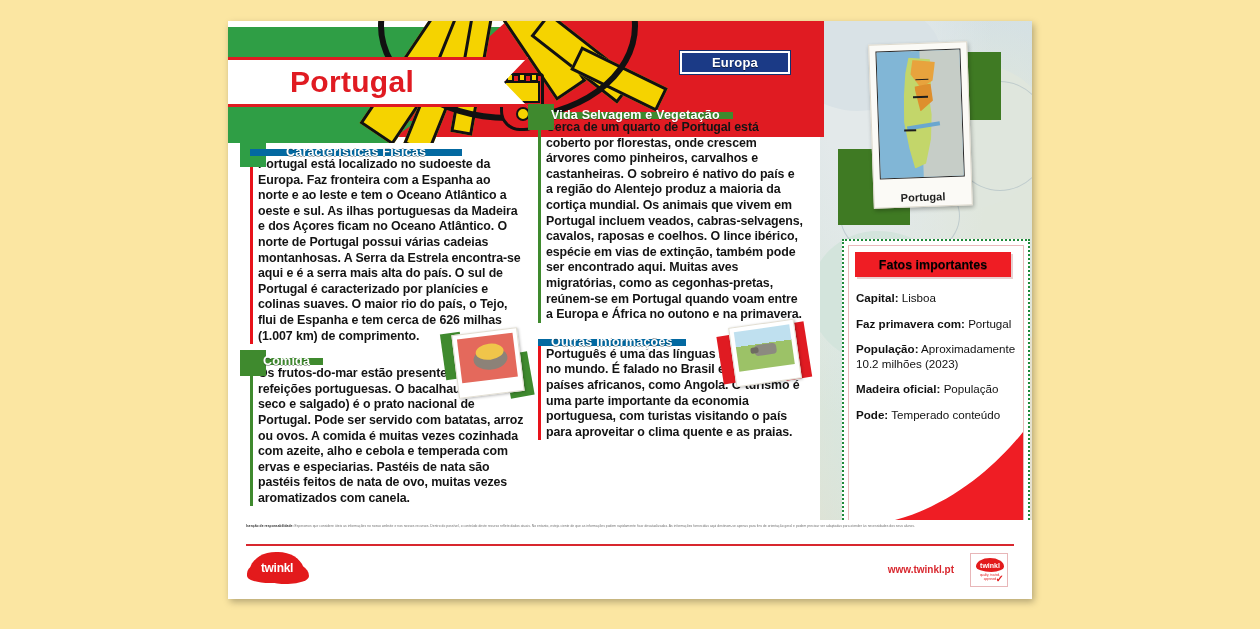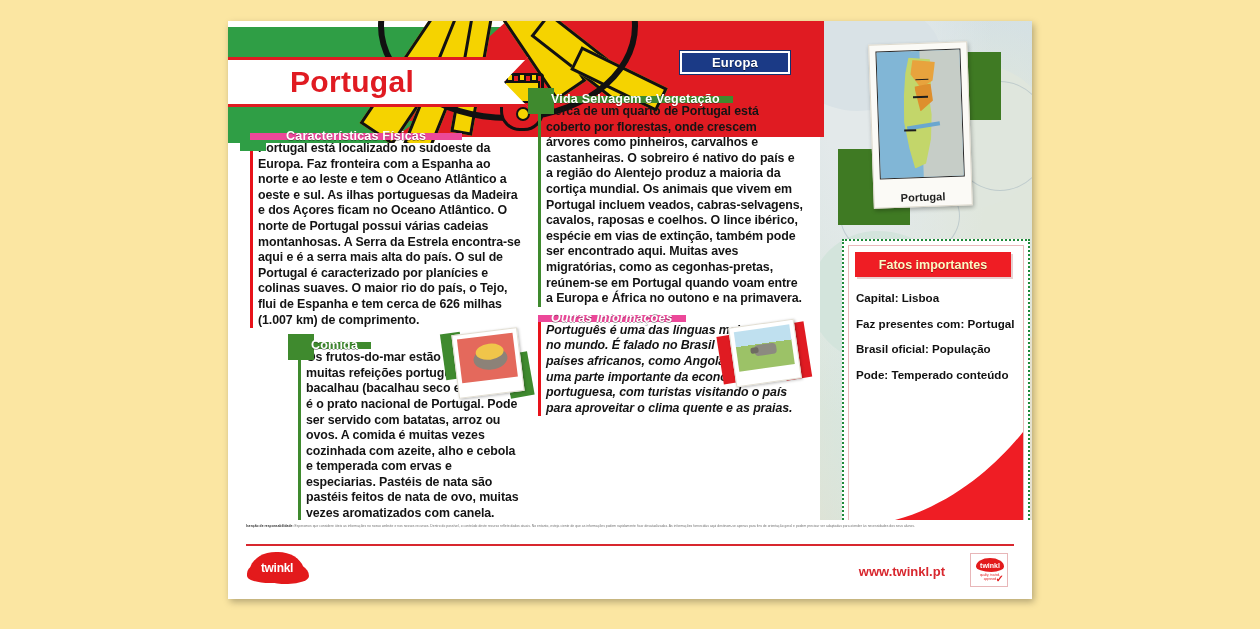--- a/index.html
+++ b/index.html
@@ -98,28 +98,28 @@
   .title-ribbon .t {
     color:#e01b22; font-size: 30px; font-weight: bold; letter-spacing:.3px;
     margin-left: 62px;
   }
 
   
   .col { position:absolute; }
   .col.left  { left: 22px;  top: 112px; width: 274px; }
   .col.right { left: 310px; top: 75px;  width: 266px; }
 
-  .block { position: relative; margin-bottom: 8px; }
+  .block { position: relative; margin-bottom: 8px; margin-top: 16px; }
   .head-tab {
     display: inline-block; color: #fff; font-weight: bold; font-size: 12.5px;
     padding: 3px 13px 4px 13px; letter-spacing: .2px;
     text-shadow: 0 1px 0 rgba(0,0,0,.35);
     position: relative; z-index: 3;
   }
-  .head-tab.red   { background: #ec4899; }
+  .head-tab.red   { background: #0369a1; }
   .head-tab.green { background: #3f8a2e; }
   .head-tab.red.center { padding-left: 36px; padding-right: 36px; }
 
   .head-wrap { position: relative; line-height: 0; }
   .head-wrap .shadow-sq {
     position:absolute; left: -10px; top: -8px; width: 26px; height: 26px;
     background: #2f9e45; z-index: 1;
   }
   .head-wrap .shadow-sq.g2 { background:#3f8a2e; }
 
@@ -152,30 +152,30 @@
     position:absolute; inset: 4px; border: 1px solid #e9b9bb; overflow:hidden;
     background: #fff;
   }
   .facts .swoosh {
     position:absolute; right:0; bottom:0; width: 128px; height: 88px;
     background: #ef1d24;
     clip-path: path("M128,0 C104,30 60,72 0,88 L128,88 Z");
   }
   .facts-title {
     position:absolute; left:11px; top:11px; width: 156px; height: 25px;
-    background:#ef1d24; color:#fef9c3; font-weight:bold; font-size:12.5px;
+    background:#ef1d24; color:#000000; font-weight:bold; font-size:12.5px;
     display:flex; align-items:center; justify-content:center;
     box-shadow: 2px 2px 0 rgba(120,0,0,.18);
     text-shadow: 0 1px 0 rgba(0,0,0,.35);
     z-index: 4;
   }
   .facts-list { position:absolute; left:12px; top:50px; right:10px; z-index:4; }
   .fact-row { margin-bottom: 11px; font-size: 11.6px; line-height: 14.5px; color:#111; }
   .fact-row .k { font-weight: bold; }
-  .fact-row .v { font-weight: 700; }
+  .fact-row .v { font-weight: 400; }
 
   
   .footer { position:absolute; left:0; bottom:0; width:100%; height:79px; background:#fff; z-index:30; }
   .disclaimer {
     position:absolute; left: 18px; top: 4px; width: 760px;
     font-size: 3.3px; line-height: 5.4px; color:#6f6f6f;
     letter-spacing: .05px;
   }
   .disclaimer b { color:#2b2b2b; }
   .rule { position:absolute; left:18px; top:24px; width: 768px; height:1.6px; background:#d8272e; }
@@ -185,21 +185,21 @@
   .twinkl-logo .cloud {
     position:absolute; inset:0; background:#e31a1c;
     border-radius: 50% 50% 48% 52% / 58% 62% 42% 38%;
     box-shadow: -7px 4px 0 -4px #e31a1c, 9px 5px 0 -4px #e31a1c, 0 -4px 0 -3px #e31a1c;
   }
   .twinkl-logo .wd {
     position:absolute; inset:0; display:flex; align-items:center; justify-content:center;
     color:#fff; font-weight:bold; font-size:12px; letter-spacing:-.3px;
   }
   .site-url {
-    position:absolute; right: 87px; top: 44px; font-size: 13px;
+    position:absolute; right: 78px; top: 44px; font-size: 10px;
     color:#d8272e; font-weight:bold;
   }
   .stamp {
     position:absolute; right: 24px; top: 33px; width: 38px; height: 34px;
     border:1px solid #e8b6b8; background:#fff;
   }
   .stamp .c {
     position:absolute; left:5px; top:4px; width:28px; height:14px; background:#e31a1c;
     border-radius: 50% 50% 45% 55% / 60% 60% 40% 40%;
     color:#fff; font-size:7px; font-weight:bold; display:flex;
@@ -284,21 +284,21 @@
     <div class="block">
       <div class="head-wrap">
         <div class="shadow-sq"></div>
         <span class="head-tab red center">Características Físicas</span>
       </div>
       <div class="body-box">
         <p>Portugal está localizado no sudoeste da Europa. Faz fronteira com a Espanha ao norte e ao leste e tem o Oceano Atlântico a oeste e sul. As ilhas portuguesas da Madeira e dos Açores ficam no Oceano Atlântico. O norte de Portugal possui várias cadeias montanhosas. A Serra da Estrela encontra-se aqui e é a serra mais alta do país. O sul de Portugal é caracterizado por planícies e colinas suaves. O maior rio do país, o Tejo, flui de Espanha e tem cerca de 626 milhas (1.007 km) de comprimento.</p>
       </div>
     </div>
 
-    <div class="block" style="margin-top:14px;margin-left:48px;">
+    <div class="block" style="margin-top:14px;">
       <div class="head-wrap">
         <div class="shadow-sq g2"></div>
         <span class="head-tab green">Comida</span>
       </div>
       <div class="body-box green-bar">
         <p>Os frutos-do-mar estão presentes em muitas refeições portuguesas. O bacalhau (bacalhau seco e salgado) é o prato nacional de Portugal. Pode ser servido com batatas, arroz ou ovos. A comida é muitas vezes cozinhada com azeite, alho e cebola e temperada com ervas e especiarias. Pastéis de nata são pastéis feitos de nata de ovo, muitas vezes aromatizados com canela.</p>
       </div>
     </div>
   </div>
 
@@ -318,21 +318,21 @@
     <div class="block">
       <div class="head-wrap">
         <div class="shadow-sq g2"></div>
         <span class="head-tab green">Vida Selvagem e Vegetação</span>
       </div>
       <div class="body-box green-bar">
         <p>Cerca de um quarto de Portugal está coberto por florestas, onde crescem árvores como pinheiros, carvalhos e castanheiras. O sobreiro é nativo do país e a região do Alentejo produz a maioria da cortiça mundial. Os animais que vivem em Portugal incluem veados, cabras-selvagens, cavalos, raposas e coelhos. O lince ibérico, espécie em vias de extinção, também pode ser encontrado aqui. Muitas aves migratórias, como as cegonhas-pretas, reúnem-se em Portugal quando voam entre a Europa e África no outono e na primavera.</p>
       </div>
     </div>
 
-    <div class="block" style="font-style:italic;">
+    <div class="block" style="">
       <div class="head-wrap">
         <span class="head-tab red">Outras Informações</span>
       </div>
       <div class="body-box">
         <p>Português é uma das línguas mais faladas no mundo. É falado no Brasil e em alguns países africanos, como Angola. O turismo é uma parte importante da economia portuguesa, com turistas visitando o país para aproveitar o clima quente e as praias.</p>
       </div>
     </div>
   </div>
 
   <div class="thumb" style="left:492px;top:300px;width:92px;height:68px;">
@@ -350,25 +350,29 @@
     <div class="inner-border">
       <div class="swoosh"></div>
     </div>
     <div class="facts-title">Fatos importantes</div>
     <div class="facts-list">
       <div class="fact-row">
         <span class="k">Capital:</span>
         <span class="v">Lisboa</span>
       </div>
       <div class="fact-row">
-        <span class="k">Faz presentes com:</span>
+        <span class="k">Faz primavera com:</span>
         <span class="v">Portugal</span>
       </div>
       <div class="fact-row">
-        <span class="k">Brasil oficial:</span>
+        <span class="k">População:</span>
+        <span class="v">Aproximadamente 10.2 milhões (2023)</span>
+      </div>
+      <div class="fact-row">
+        <span class="k">Madeira oficial:</span>
         <span class="v">População</span>
       </div>
       <div class="fact-row">
         <span class="k">Pode:</span>
         <span class="v">Temperado conteúdo</span>
       </div>
     </div>
   </div>
 
   <div class="footer">

